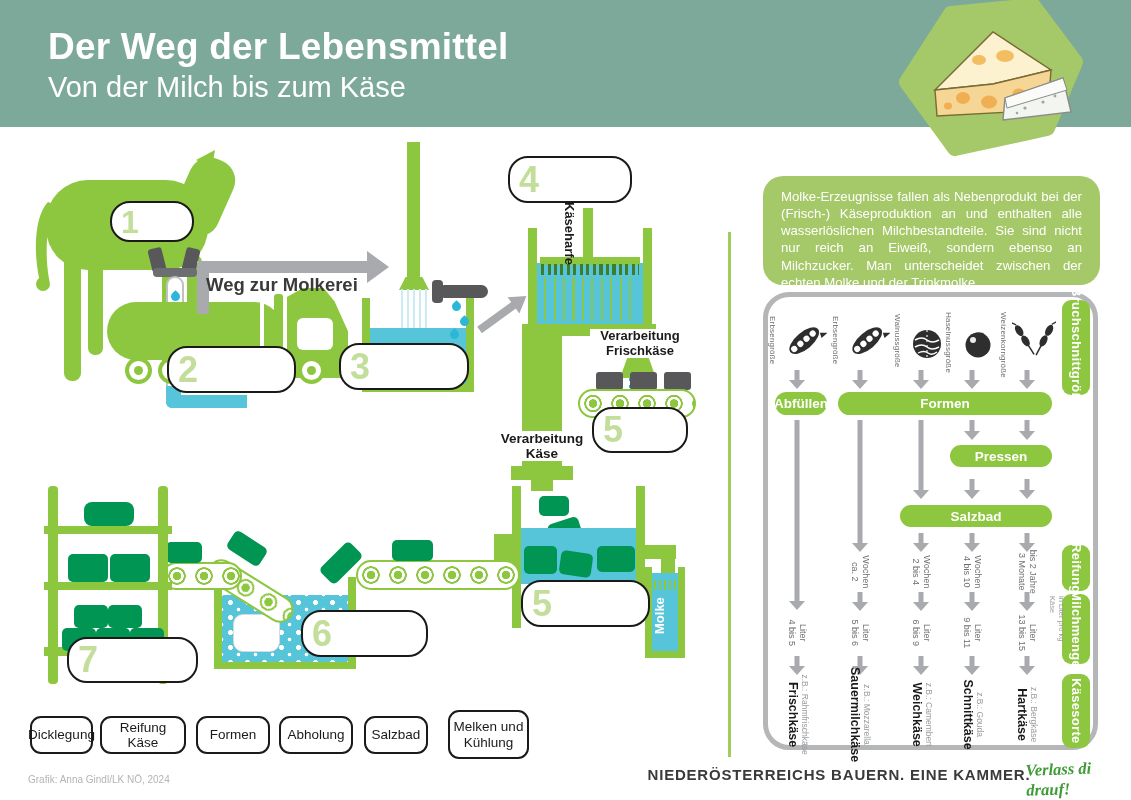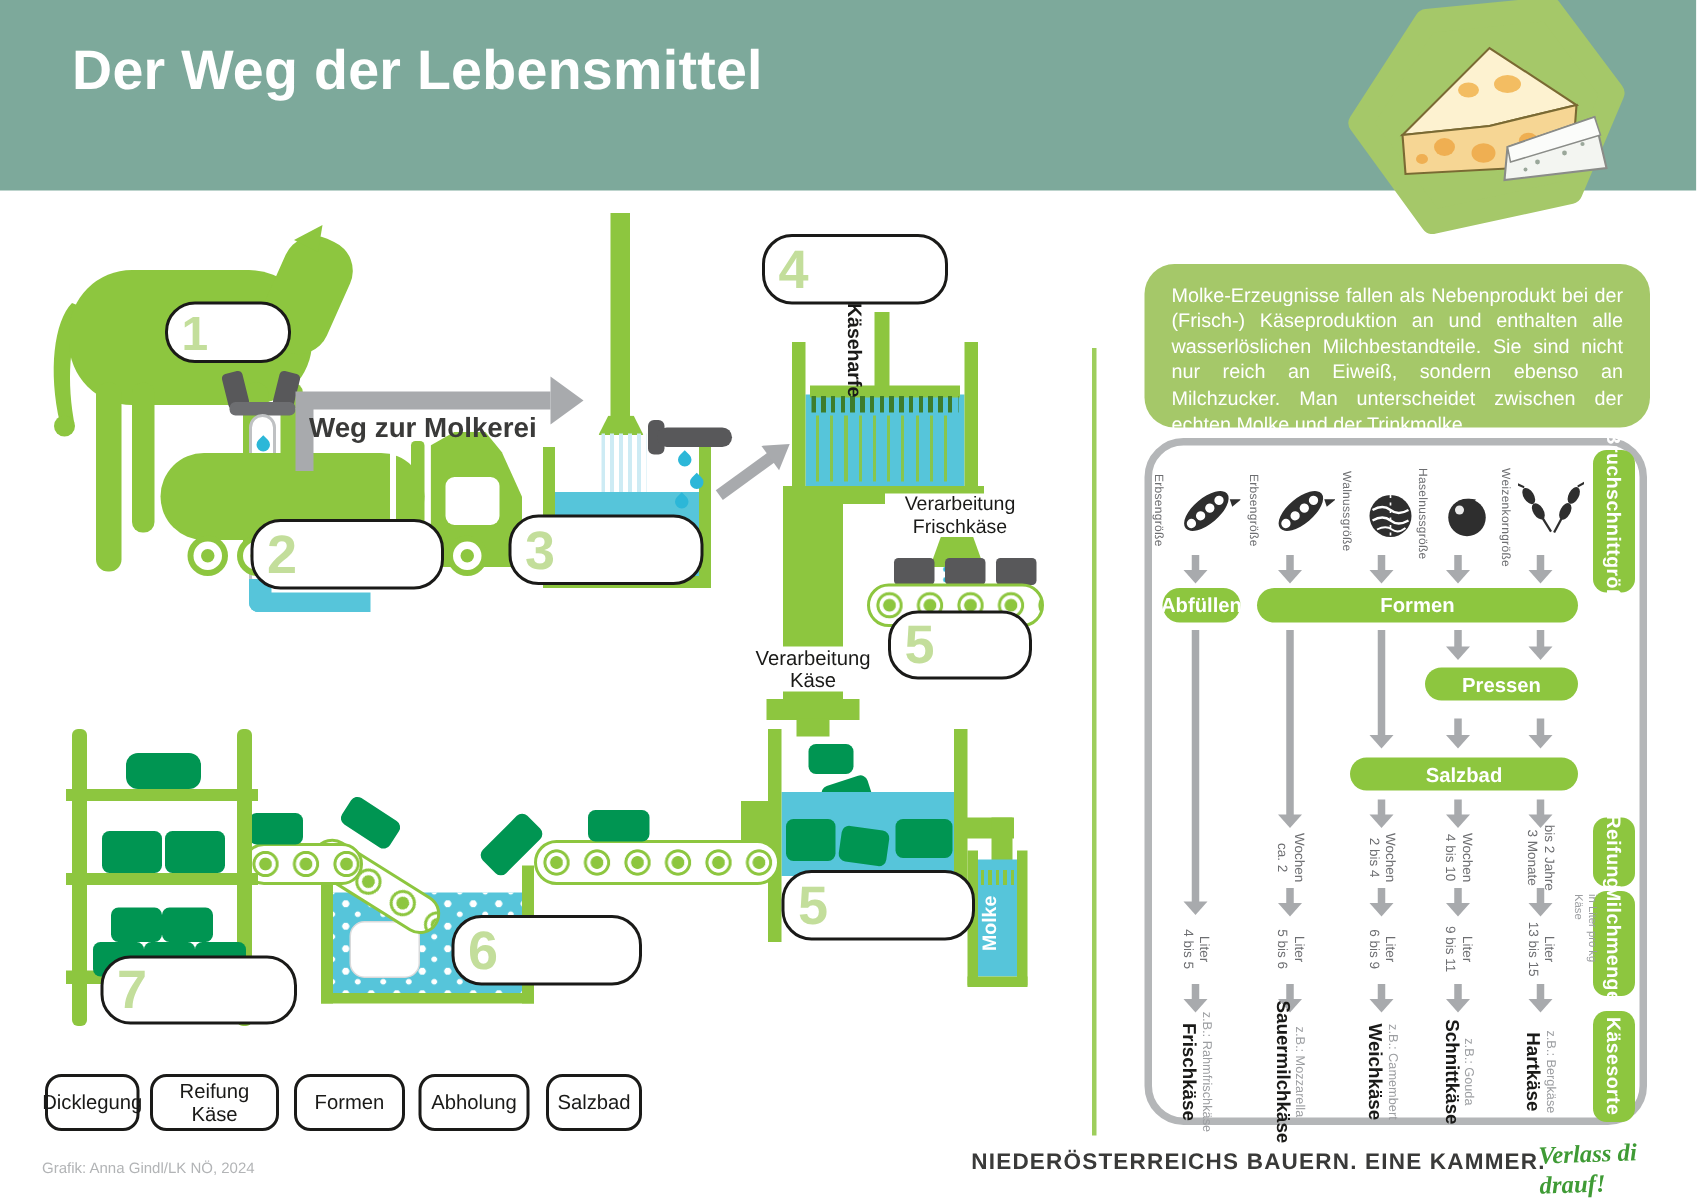--- a/index.html
+++ b/index.html
@@ -51,38 +51,39 @@
   .rot .nm{font-size:12.5px;font-weight:bold;color:#1a1a18;}
   .sizelab{position:absolute;font-size:8px;color:#6d6e71;letter-spacing:.2px;}
   
   .panel{position:absolute;left:763px;top:292px;width:335px;height:458px;border:5px solid #b4b6b8;border-radius:26px;box-sizing:border-box;background:#fff;}
   .pill{position:absolute;background:#8dc63f;border-radius:13px;color:#fff;font-weight:bold;font-size:13.5px;
         display:flex;align-items:center;justify-content:center;}
   .vtab{position:absolute;width:28px;background:#8dc63f;border-radius:9px;color:#fff;font-weight:bold;font-size:13px;
         display:flex;align-items:center;justify-content:center;letter-spacing:.3px;}
   .infobox{position:absolute;left:763px;top:176px;width:337px;height:109px;background:#a5c869;border-radius:20px;
            box-sizing:border-box;padding:12px 18px;color:#fff;font-size:13.2px;line-height:1.3;text-align:justify;}
-  .lbl{position:absolute;font-weight:normal;color:#1a1a18;text-align:center;background:#fff;line-height:1.12;}
+  .lbl{position:absolute;font-weight:bold;color:#1a1a18;text-align:center;background:#fff;line-height:1.12;}
   .cap{position:absolute;color:#9b9da0;font-size:12px;line-height:1.3;}
   .speck{position:absolute;background-image:radial-gradient(circle, #2cb7d8 1.5px, rgba(0,0,0,0) 2px);background-size:7px 7px;}
   .saltdots{background-image:radial-gradient(circle, #fff 2.2px, rgba(0,0,0,0) 2.6px),radial-gradient(circle, #fff 1.7px, rgba(0,0,0,0) 2.1px);
             background-size:17px 15px,17px 15px;background-position:0 0,8px 7px;}
   .ftr-org{position:absolute;left:645px;top:766px;width:388px;text-align:center;font-size:15px;font-weight:bold;letter-spacing:.8px;color:#3a3a39;}
   .ftr-slogan{position:absolute;left:1026px;top:759px;width:105px;font-family:"Liberation Serif",serif;font-style:italic;font-weight:bold;
               font-size:16.5px;color:#3f9b35;transform:rotate(-2deg);}
   .credit{position:absolute;left:28px;top:774px;font-size:10px;color:#b2b4b6;}
   .container{position:absolute;background:#58585a;border-radius:3px;}
 </style>
 </head>
 <body>
 
 <div class="page">
 
   <div class="hdr">
     <div class="t1">Der Weg der Lebensmittel</div>
+    <div class="t2">Von der Milch bis zum Käse</div>
   </div>
 
   <svg class="abs" style="left:893px;top:-2px;" width="196" height="158" viewBox="0 0 196 158">
     <path d="M58 16 L140 8 L182 64 L154 130 L62 150 L14 84 Z" fill="#a5c869" stroke="#a5c869" stroke-width="16" stroke-linejoin="round"></path>
     <g>
       <polygon points="42,92 100,34 158,72 100,86" fill="#fdf2d0" stroke="#7a6a33" stroke-width="1.4"></polygon>
       <polygon points="42,92 100,86 158,72 155,112 44,118" fill="#f6d694" stroke="#7a6a33" stroke-width="1.4"></polygon>
       <ellipse cx="70" cy="100" rx="7" ry="6" fill="#efaf52"></ellipse>
       <ellipse cx="96" cy="104" rx="8" ry="6.5" fill="#efaf52"></ellipse>
       <ellipse cx="126" cy="96" rx="6.5" ry="5.5" fill="#efaf52"></ellipse>
@@ -444,18 +445,19 @@
   <div class="vtab vl" style="left:1062px;top:545px;height:46px;">Reifung</div>
   <div class="vtab vl" style="left:1062px;top:594px;height:70px;">Milchmenge</div>
   <div class="vl abs" style="left:1048px;top:596px;height:64px;font-size:7.5px;color:#9b9da0;">in Liter pro kg Käse</div>
   <div class="vtab vl" style="left:1062px;top:674px;height:74px;">Käsesorte</div>
 
   <div class="optbox" style="left:30px;top:716px;width:63px;height:38px;">Dicklegung</div>
   <div class="optbox" style="left:100px;top:716px;width:86px;height:38px;">Reifung Käse</div>
   <div class="optbox" style="left:196px;top:716px;width:74px;height:38px;">Formen</div>
   <div class="optbox" style="left:279px;top:716px;width:74px;height:38px;">Abholung</div>
   <div class="optbox" style="left:364px;top:716px;width:64px;height:38px;">Salzbad</div>
+  <div class="optbox" style="left:448px;top:710px;width:81px;height:49px;">Melken und Kühlung</div>
 
   <div class="credit">Grafik: Anna Gindl/LK NÖ, 2024</div>
   <div class="ftr-org">NIEDERÖSTERREICHS BAUERN. EINE KAMMER.</div>
   <div class="ftr-slogan">Verlass di drauf!</div>
 
 </div>
 
 </body></html>

